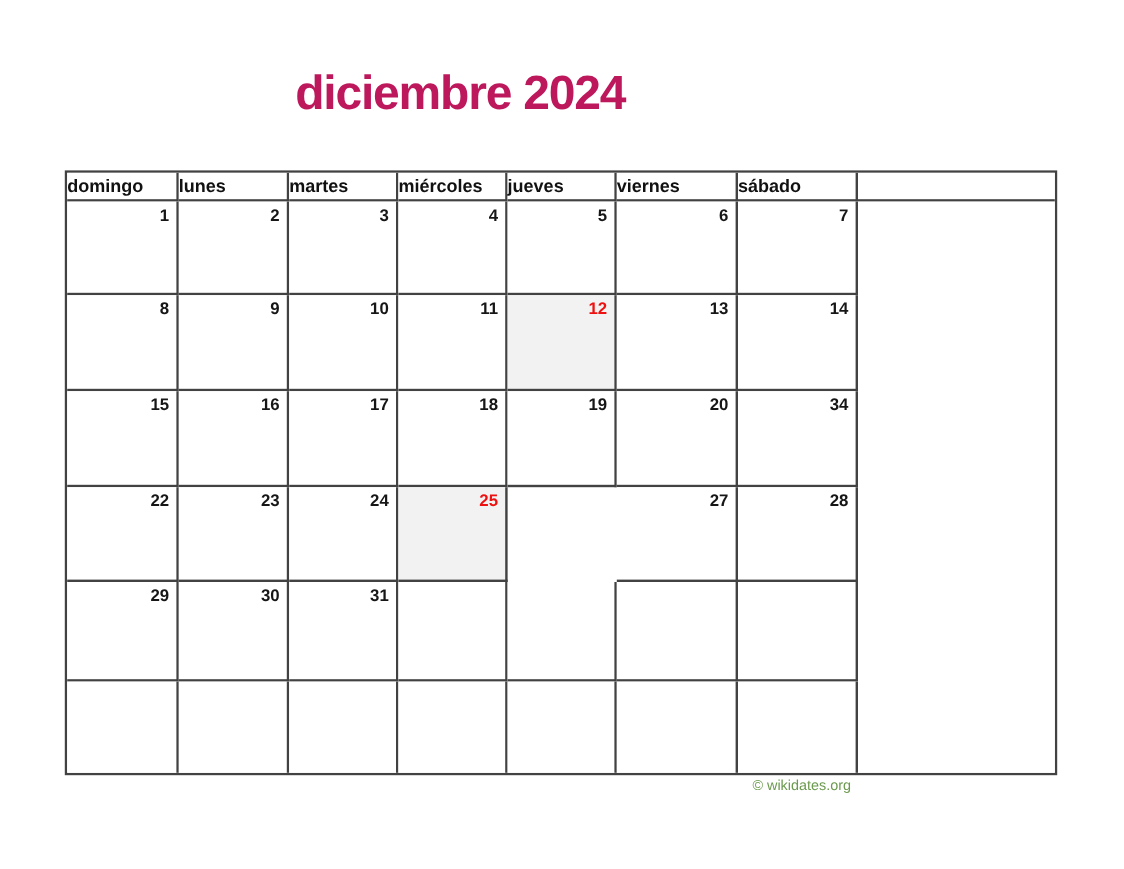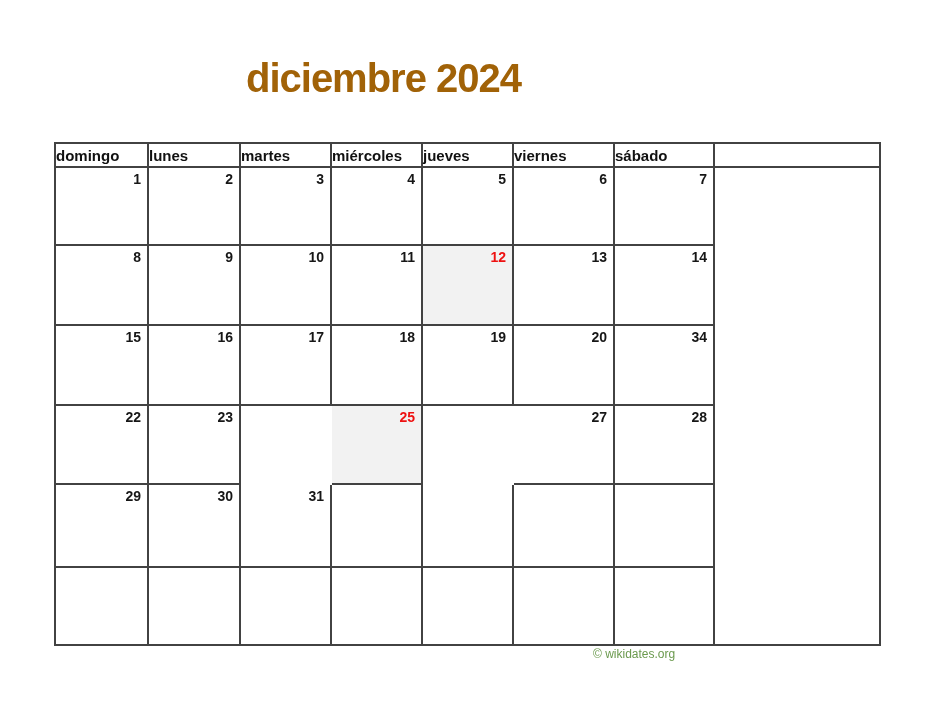--- a/index.html
+++ b/index.html
@@ -21,21 +21,21 @@
     background: #ffffff;
     overflow: hidden;
   }
   .title {
     position: absolute;
     left: 54px; top: 55px;
     width: 659px;
     text-align: center;
     font-size: 40px;
     font-weight: bold;
-    color: #a16207;
+    color: #be185d;
     letter-spacing: -1px;
     line-height: 1.15;
   }
   .calendar {
     position: absolute;
     left: 54px; top: 142px;
     width: 827px; height: 504px;
     border: 2px solid var(--grid-line);
     background: #ffffff;
     display: grid;
@@ -67,21 +67,21 @@
   .day-num {
     font-size: 14px;
     font-weight: bold;
     color: var(--weekday-number);
     line-height: 1.3;
   }
   .cell.holiday .day-num { color: var(--holiday-number); }
   .notes-cell { background: #ffffff; }
   .credit {
     position: absolute;
-    left: 593px; top: 647px;
+    left: 627px; top: 647px;
     font-size: 12px;
     color: var(--credit-text);
     line-height: 1.3;
   }
 </style>
 </head>
 <body>
 
 <div class="page">
   <div class="title">diciembre 2024</div>
@@ -170,20 +170,23 @@
         <span class="day-num">20</span>
       </div>
       <div class="cell" style="grid-area: 4 / 7;">
         <span class="day-num">34</span>
       </div>
       <div class="cell" style="grid-area: 5 / 1;">
         <span class="day-num">22</span>
       </div>
       <div class="cell" style="grid-area: 5 / 2;">
         <span class="day-num">23</span>
+      </div>
+      <div class="cell" style="grid-area: 5 / 3;">
+        <span class="day-num">24</span>
       </div>
       <div class="cell holiday" style="grid-area: 5 / 4;">
         <span class="day-num">25</span>
       </div>
       <div class="cell" style="grid-area: 5 / 6;">
         <span class="day-num">27</span>
       </div>
       <div class="cell" style="grid-area: 5 / 7;">
         <span class="day-num">28</span>
       </div>

